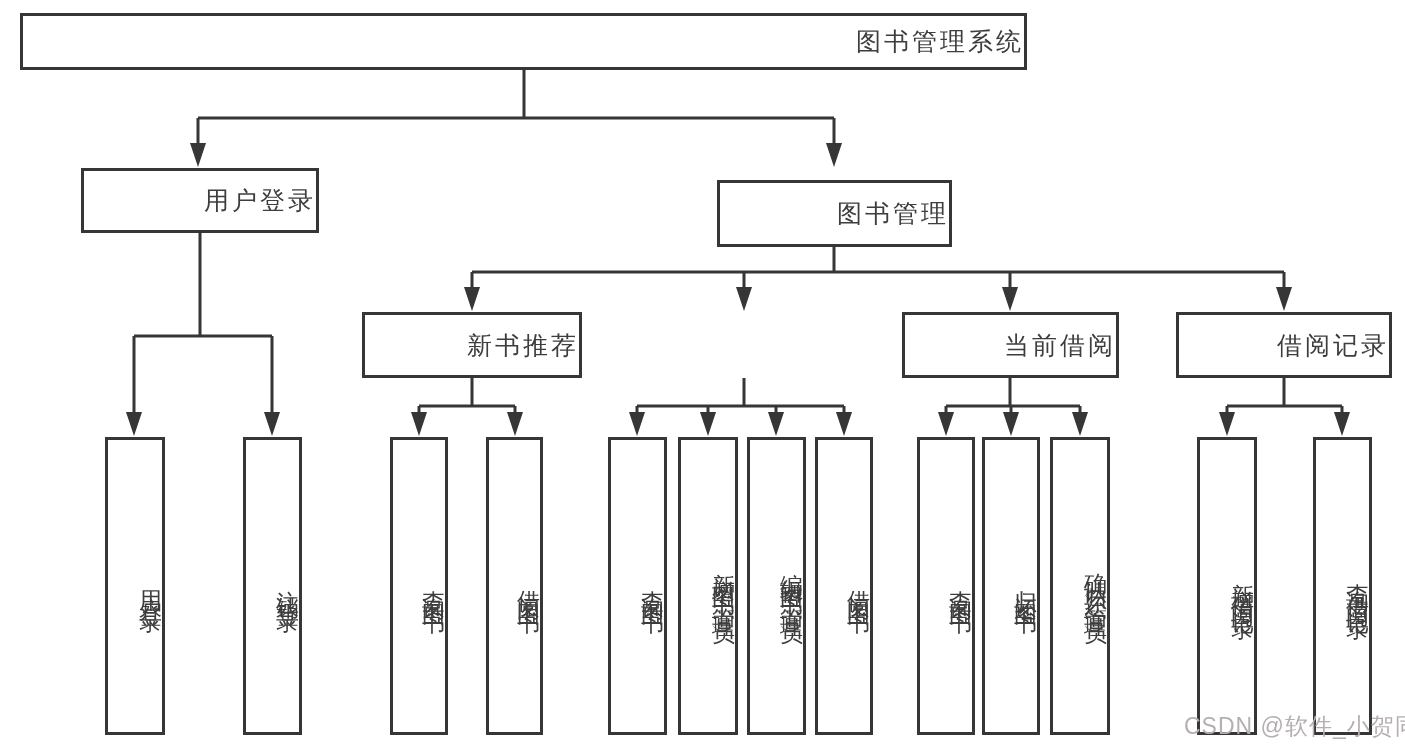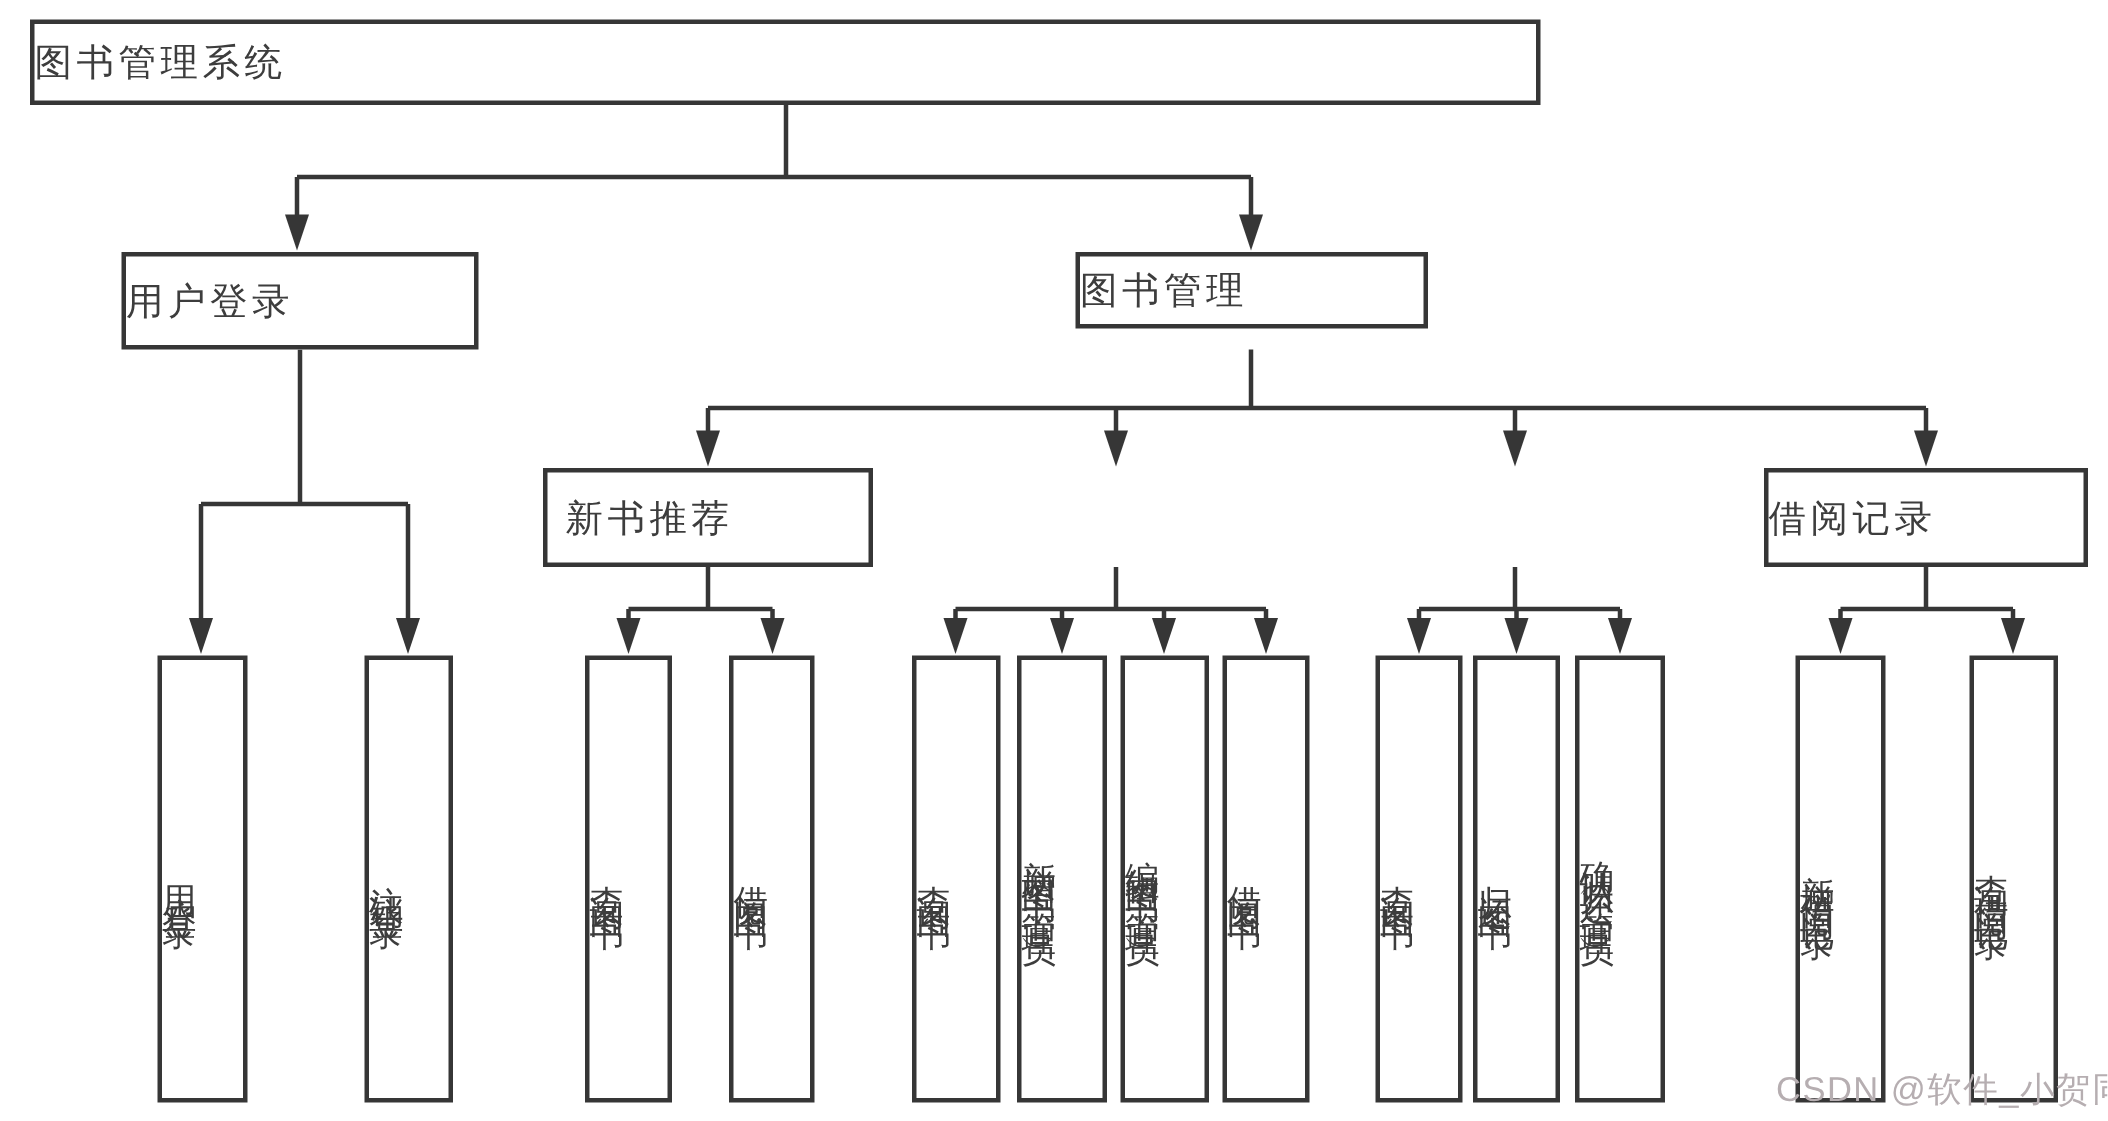--- a/index.html
+++ b/index.html
@@ -21,21 +21,21 @@
     top: 0;
     z-index: 1;
   }
   .node {
     position: absolute;
     box-sizing: border-box;
     background: #ffffff;
     border: 3px solid #363636;
     display: flex;
     align-items: center;
-    justify-content: flex-start;
+    justify-content: flex-end;
     color: #3d3d3d;
     z-index: 2;
   }
   .node .hlabel {
     font-size: 25px;
     letter-spacing: 3px;
     white-space: nowrap;
   }
   .leaf .vlabel {
     writing-mode: vertical-rl;
@@ -92,26 +92,29 @@
     </g>
   </svg>
 
   <div class="node" style="left:20px; top:13px; width:1007px; height:57px;">
     <span class="hlabel">图书管理系统</span>
   </div>
 
   <div class="node" style="left:81px; top:168px; width:238px; height:65px;">
     <span class="hlabel">用户登录</span>
   </div>
-  <div class="node" style="left:717px; top:168px; width:235px; height:51px;">
+  <div class="node" style="left:717px; top:180px; width:235px; height:67px;">
     <span class="hlabel">图书管理</span>
   </div>
 
   <div class="node" style="left:362px; top:312px; width:220px; height:66px;padding-left:12px;">
     <span class="hlabel">新书推荐</span>
+  </div>
+  <div class="node" style="left:902px; top:312px; width:217px; height:66px;">
+    <span class="hlabel">当前借阅</span>
   </div>
   <div class="node" style="left:1176px; top:312px; width:216px; height:66px;">
     <span class="hlabel">借阅记录</span>
   </div>
 
   <div class="node leaf" style="left:105px; top:437px; width:60px; height:298px;">
     <span class="vlabel">用户登录</span>
   </div>
   <div class="node leaf" style="left:243px; top:437px; width:59px; height:298px;">
     <span class="vlabel">注销登录</span>

